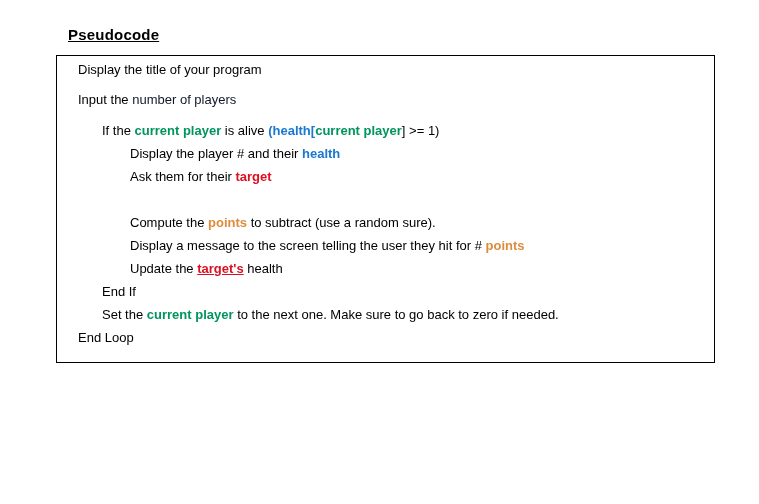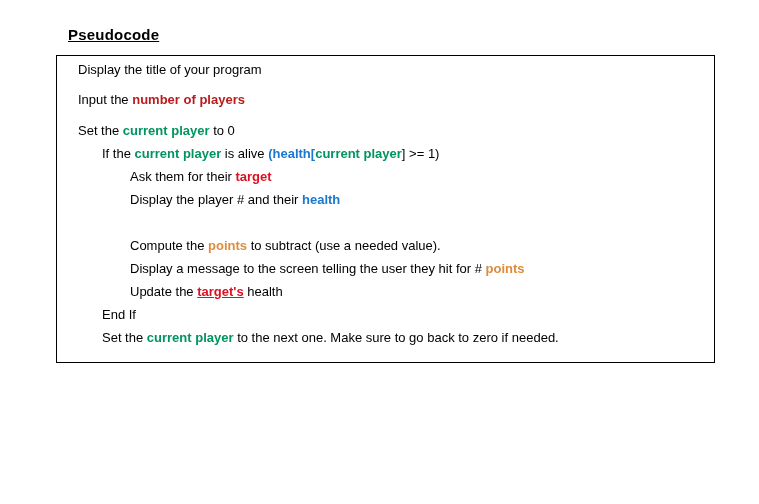--- a/index.html
+++ b/index.html
@@ -52,26 +52,26 @@
   .spacer { width: 100%; }
 </style>
 </head>
 <body>
 
 <div class="page">
   <h1 class="doc-title">Pseudocode</h1>
   <div class="code-box">
       <div class="code-line indent-0"><span>Display the title of your program</span></div>
       <div class="spacer" style="height: 7px;"></div>
-      <div class="code-line indent-0"><span>Input the </span><span style="font-weight: bold; color: #b91c1c;">number of players</span></div>
+      <div class="code-line indent-0"><span>Input the </span><span style="font-weight: normal; color: #0f172a;">number of players</span></div>
       <div class="spacer" style="height: 8px;"></div>
-      <div class="code-line indent-0"><span>Set the </span><span style="font-weight: bold; color: rgb(0, 148, 95);">current player</span><span> to 0</span></div>
       <div class="code-line indent-1"><span>If the </span><span style="font-weight: bold; color: rgb(0, 148, 95);">current player</span><span> is alive </span><span style="font-weight: bold; color: rgb(24, 120, 210);">(health[</span><span style="font-weight: bold; color: rgb(0, 148, 95);">current player</span><span>] &gt;= 1)</span></div>
+      <div class="code-line indent-2"><span>Display the player # and their </span><span style="font-weight: bold; color: rgb(24, 120, 210);">health</span></div>
       <div class="code-line indent-2"><span>Ask them for their </span><span style="font-weight: bold; color: rgb(221, 16, 33);">target</span></div>
-      <div class="code-line indent-2"><span>Display the player # and their </span><span style="font-weight: bold; color: rgb(24, 120, 210);">health</span></div>
       <div class="spacer" style="height: 23px;"></div>
-      <div class="code-line indent-2"><span>Compute the </span><span style="font-weight: bold; color: rgb(222, 140, 60);">points</span><span> to subtract (use a needed value).</span></div>
+      <div class="code-line indent-2"><span>Compute the </span><span style="font-weight: bold; color: rgb(222, 140, 60);">points</span><span> to subtract (use a random sure).</span></div>
       <div class="code-line indent-2"><span>Display a message to the screen telling the user they hit for # </span><span style="font-weight: bold; color: rgb(222, 140, 60);">points</span></div>
       <div class="code-line indent-2"><span>Update the </span><span style="font-weight: bold; color: rgb(221, 16, 33); text-decoration: underline;">target's</span><span> health</span></div>
       <div class="code-line indent-1"><span>End If</span></div>
       <div class="code-line indent-1"><span>Set the </span><span style="font-weight: bold; color: rgb(0, 148, 95);">current player</span><span> to the next one. Make sure to go back to zero if needed.</span></div>
+      <div class="code-line indent-0"><span>End Loop</span></div>
     </div>
 </div>
 
 </body></html>

